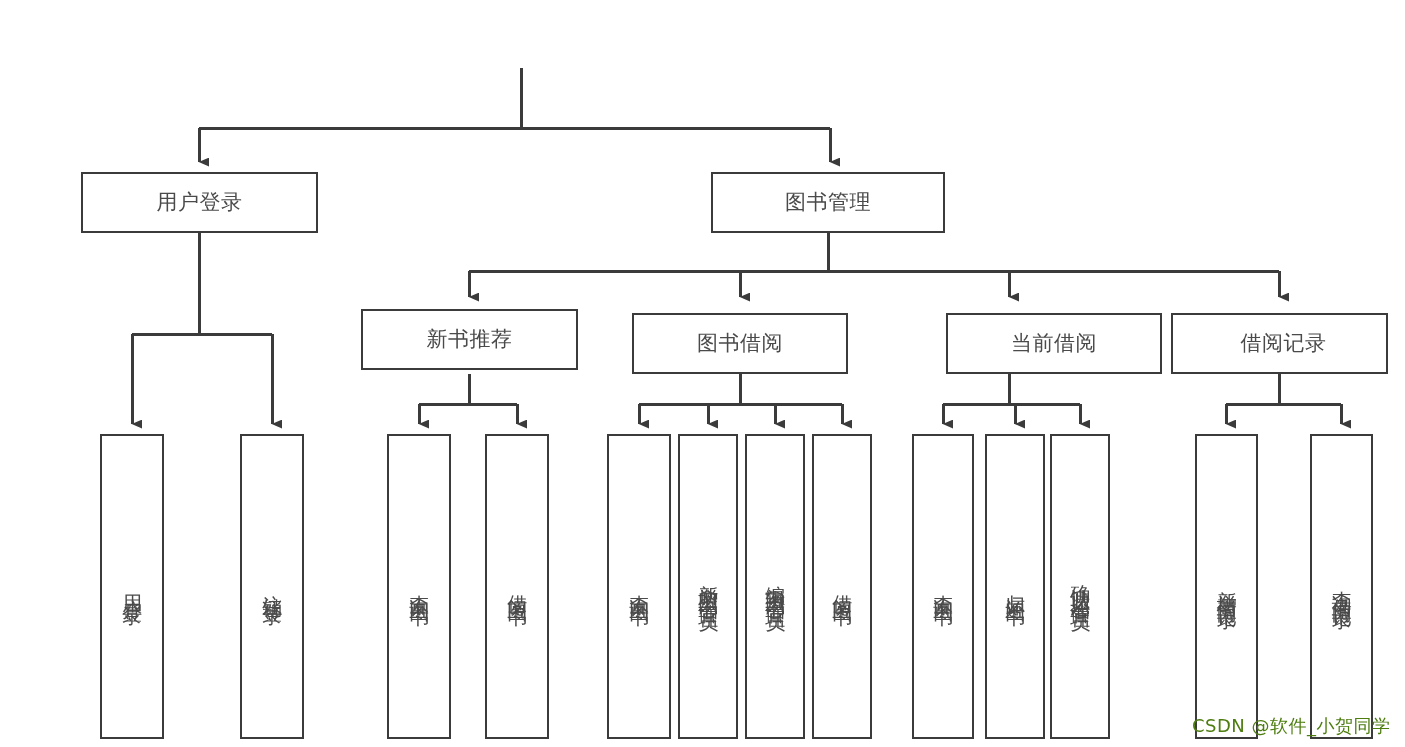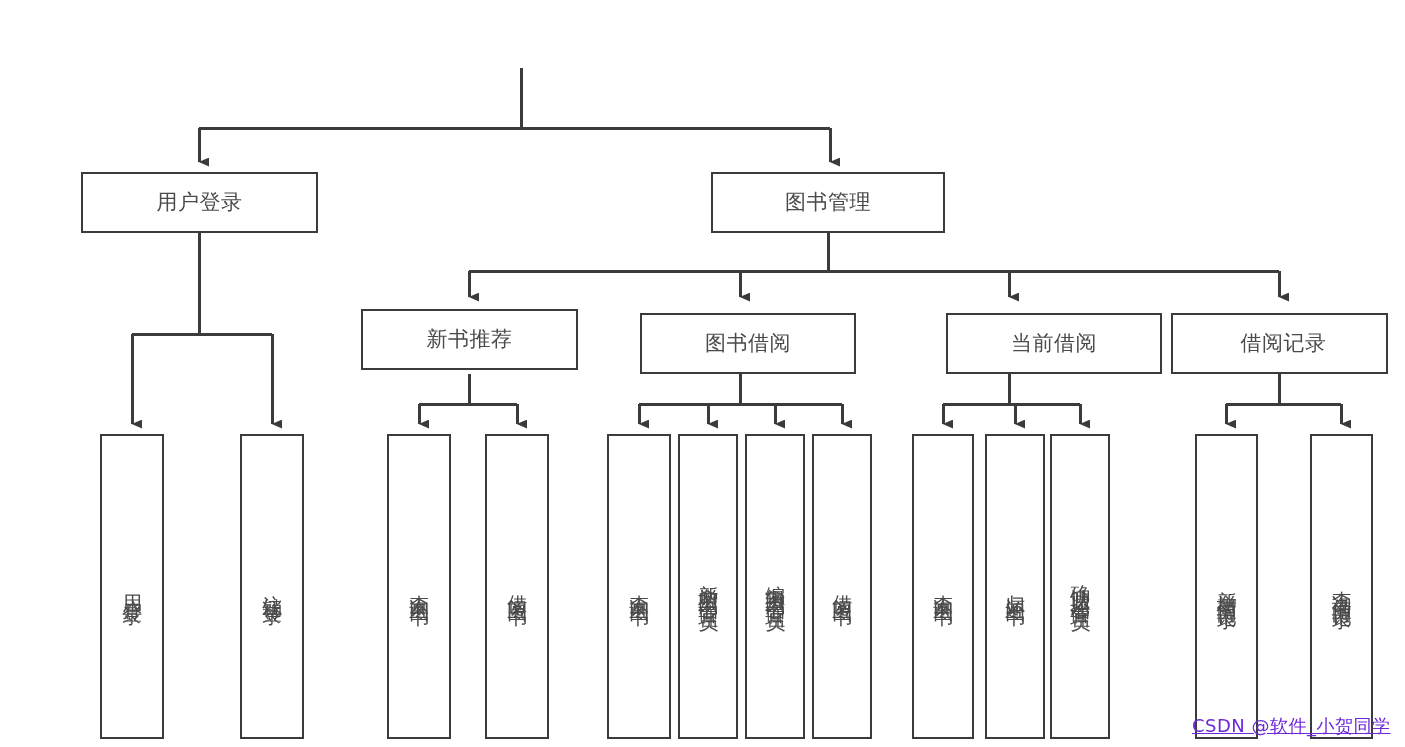--- a/index.html
+++ b/index.html
@@ -45,26 +45,25 @@
     text-align: center;
   }
   .node-box.vertical .node-label {
     writing-mode: vertical-rl;
     text-orientation: upright;
     letter-spacing: 4px;
     font-size: 20px;
   }
   .watermark {
     position: absolute;
-    color: #6d28d9;
+    color: #4d7c0f;
     font-size: 18px;
     letter-spacing: 0.5px;
     white-space: nowrap;
     user-select: none;
-    text-decoration: underline;
   }
 </style>
 </head>
 <body>
 
 <div id="diagram-root">
 
   <svg class="diagram-canvas" viewBox="0 0 1405 747" xmlns="http://www.w3.org/2000/svg">
     <defs>
       <marker id="arrowhead" markerWidth="9" markerHeight="11" refX="4.5" refY="10.2" orient="auto" markerUnits="userSpaceOnUse">
@@ -119,21 +118,21 @@
   <div class="node-box" style="left:81px; top:172px; width:237px; height:61px;">
     <span class="node-label">用户登录</span>
   </div>
   <div class="node-box" style="left:711px; top:172px; width:234px; height:61px;">
     <span class="node-label">图书管理</span>
   </div>
 
   <div class="node-box" style="left:361px; top:309px; width:217px; height:61px;">
     <span class="node-label">新书推荐</span>
   </div>
-  <div class="node-box" style="left:632px; top:313px; width:216px; height:61px;margin-left:8px;">
+  <div class="node-box" style="left:632px; top:313px; width:216px; height:61px;">
     <span class="node-label">图书借阅</span>
   </div>
   <div class="node-box" style="left:902px; top:313px; width:216px; height:61px;margin-left:44px;">
     <span class="node-label">当前借阅</span>
   </div>
   <div class="node-box" style="left:1171px; top:313px; width:217px; height:61px;padding-left:8px;">
     <span class="node-label">借阅记录</span>
   </div>
 
   <div class="node-box vertical" style="left:100px; top:434px; width:64px; height:305px;">

